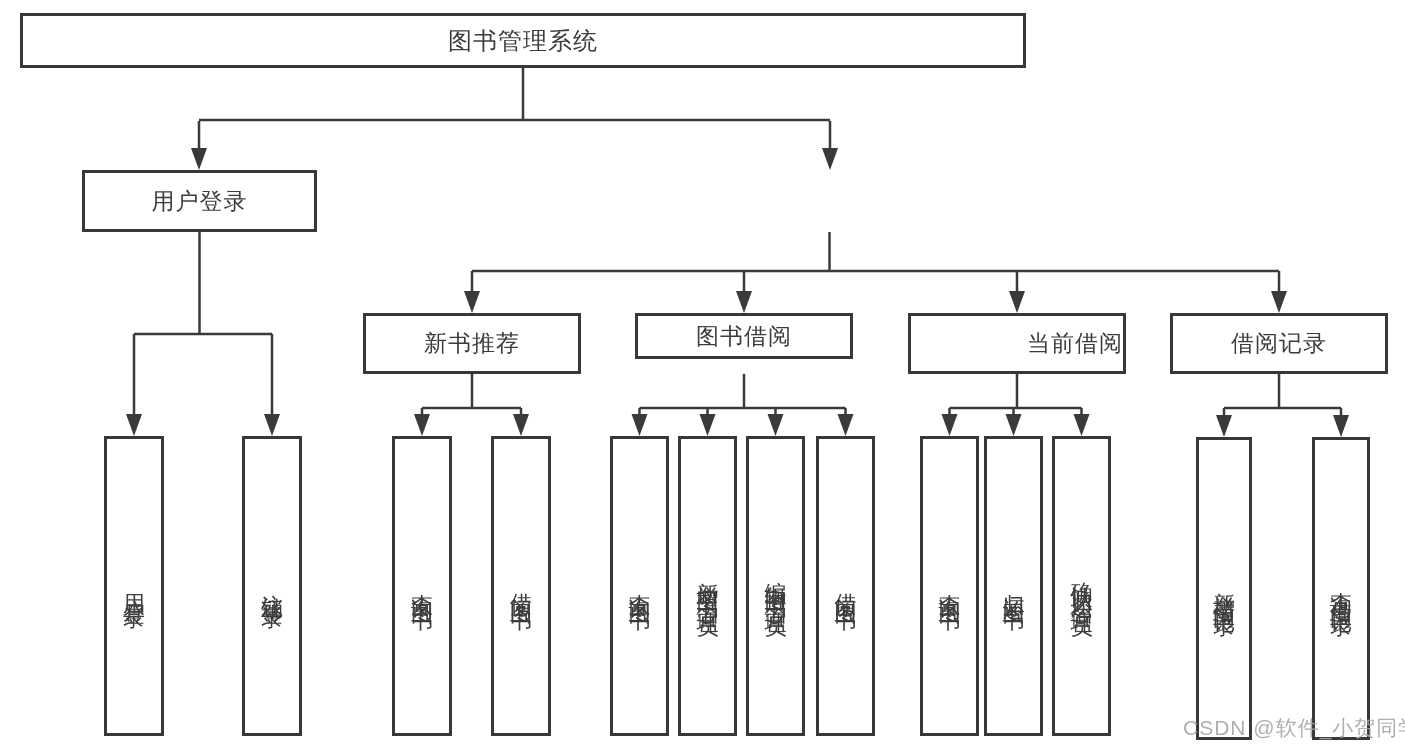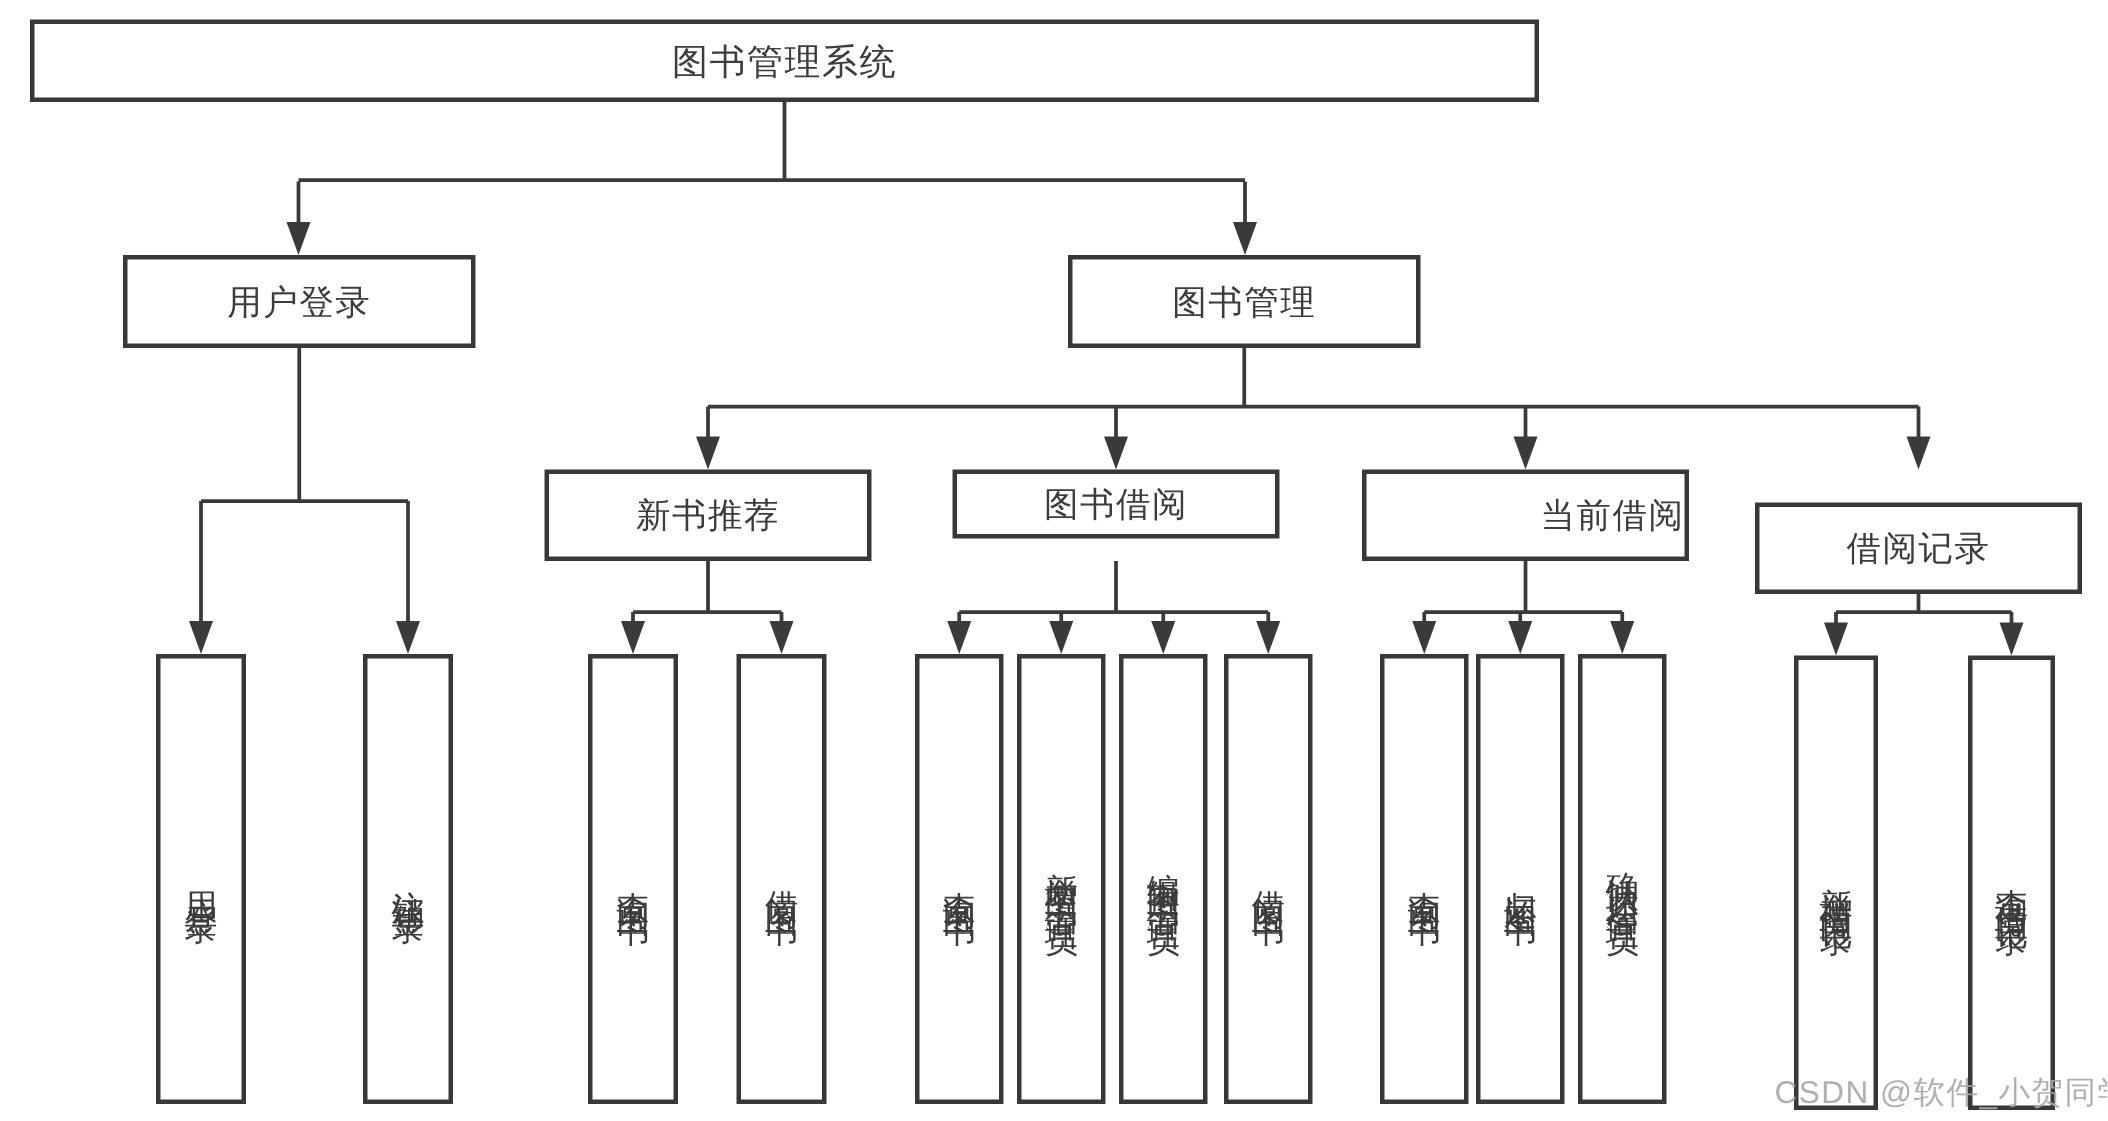--- a/index.html
+++ b/index.html
@@ -110,34 +110,31 @@
     <use href="#arrow" x="1341" y="437"></use>
   </svg>
 
   <div class="node h root" style="left:20px; top:13px; width:1006px; height:55px;">
     <span>图书管理系统</span>
   </div>
 
   <div class="node h" style="left:82px; top:170px; width:235px; height:62px;">
     <span>用户登录</span>
   </div>
-  <div class="node h" style="left:712px; top:170px; width:235px; height:62px;">
-    <span>图书管理</span>
-  </div>
 
   <div class="node h" style="left:363px; top:313px; width:218px; height:61px;">
     <span>新书推荐</span>
   </div>
   <div class="node h" style="left:635px; top:313px; width:218px; height:46px;">
     <span>图书借阅</span>
   </div>
   <div class="node h" style="left:908px; top:313px; width:218px; height:61px;justify-content:flex-end;">
     <span>当前借阅</span>
   </div>
-  <div class="node h" style="left:1170px; top:313px; width:218px; height:61px;margin-top:22px;">
+  <div class="node h" style="left:1170px; top:313px; width:218px; height:61px;">
     <span>借阅记录</span>
   </div>
 
   <div class="node v" style="left:104px; top:436px; width:60px; height:300px;">
     <span>用户登录</span>
   </div>
   <div class="node v" style="left:242px; top:436px; width:60px; height:300px;">
     <span>注销登录</span>
   </div>
 

